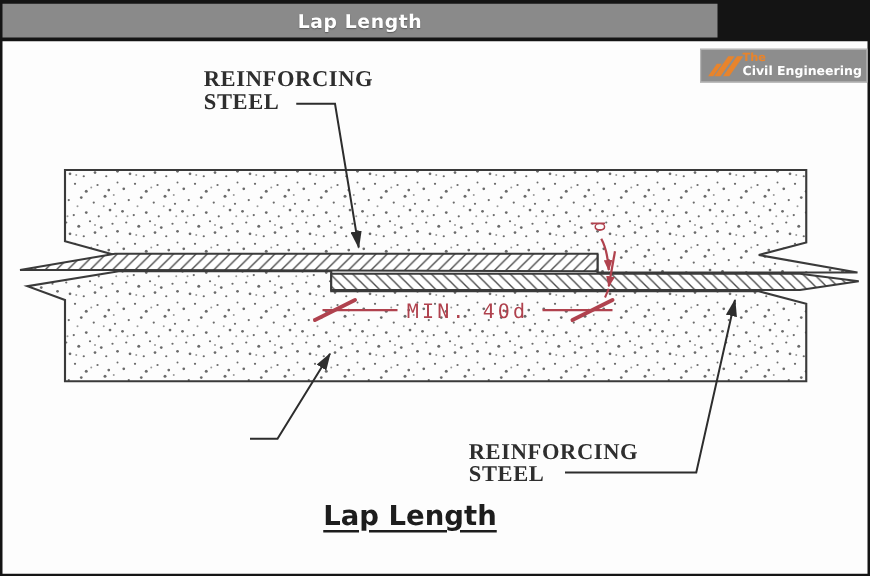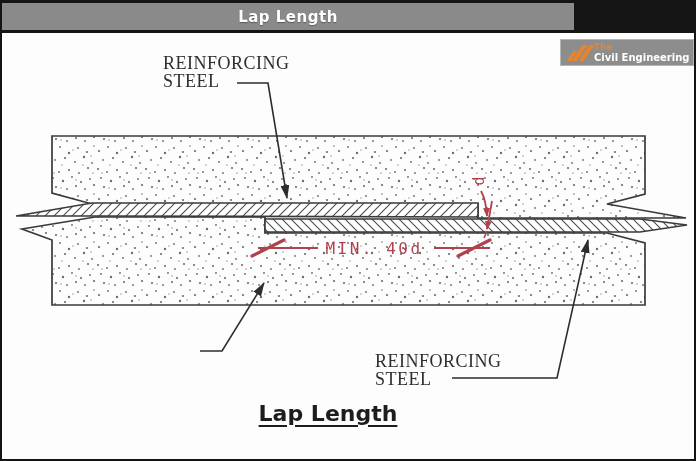--- a/index.html
+++ b/index.html
@@ -29,21 +29,21 @@
   .logo-stripes span{position:absolute;bottom:1px;background:#e8842c;transform:skewX(-35deg);}
   .logo-stripes .s1{left:2px;width:4px;height:10px;}
   .logo-stripes .s2{left:9px;width:5px;height:16px;}
   .logo-stripes .s3{left:16px;width:5px;height:16px;}
   .logo-text{display:flex;flex-direction:column;line-height:1;margin-left:2px;}
   .logo-the{color:#e8842c;font-size:9px;font-weight:bold;margin-bottom:1px;}
   .logo-name{color:#ffffff;font-size:10px;font-weight:bold;white-space:nowrap;}
   
   .dwg-label{
     position:absolute;color:#2e2e2e;
-    font-family:"Liberation Serif",serif;font-weight:normal;font-size:18px;
+    font-family:"Liberation Serif",serif;font-weight:bold;font-size:18px;
     line-height:18px;letter-spacing:.5px;white-space:nowrap;
   }
   .lbl-steel-top{left:163px;top:54px;}
   .lbl-concrete{left:84px;top:340px;letter-spacing:1px;}
   .lbl-steel-bottom{left:375px;top:352px;}
   .caption{
     position:absolute;left:238px;top:401px;width:180px;text-align:center;
     color:#1d1d1d;font-size:22px;font-weight:bold;
     text-decoration:underline;text-decoration-thickness:2px;text-underline-offset:4px;
   }

